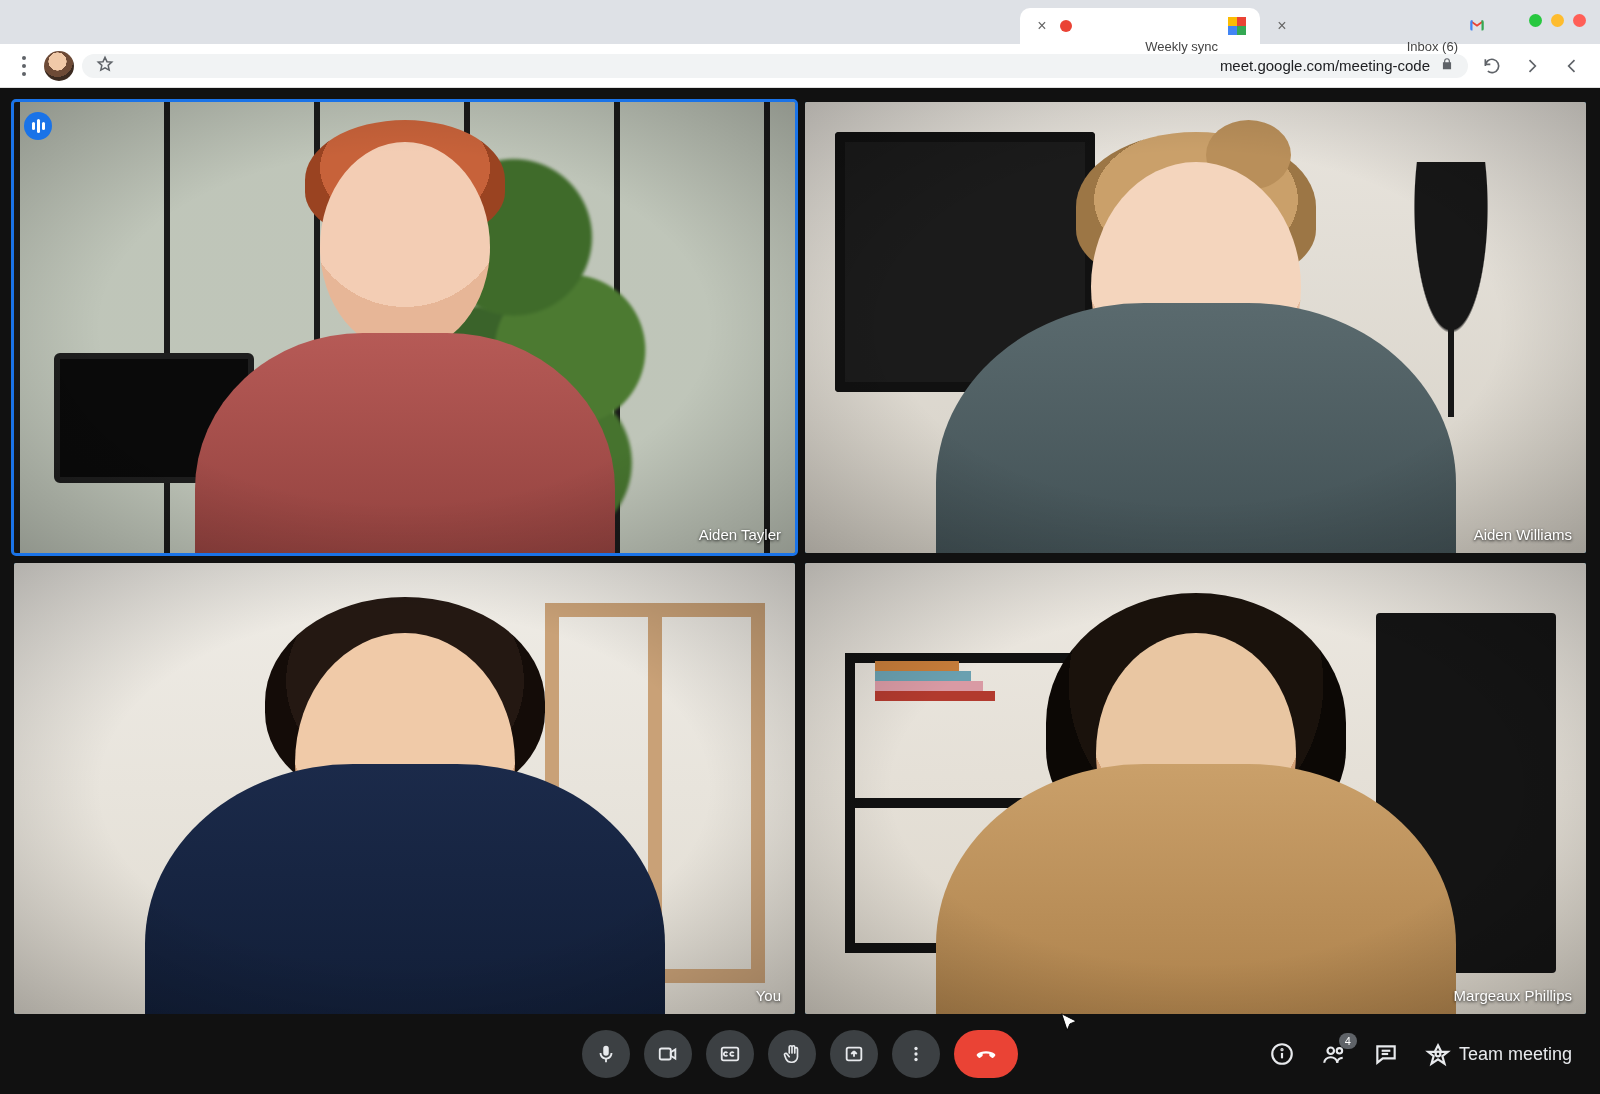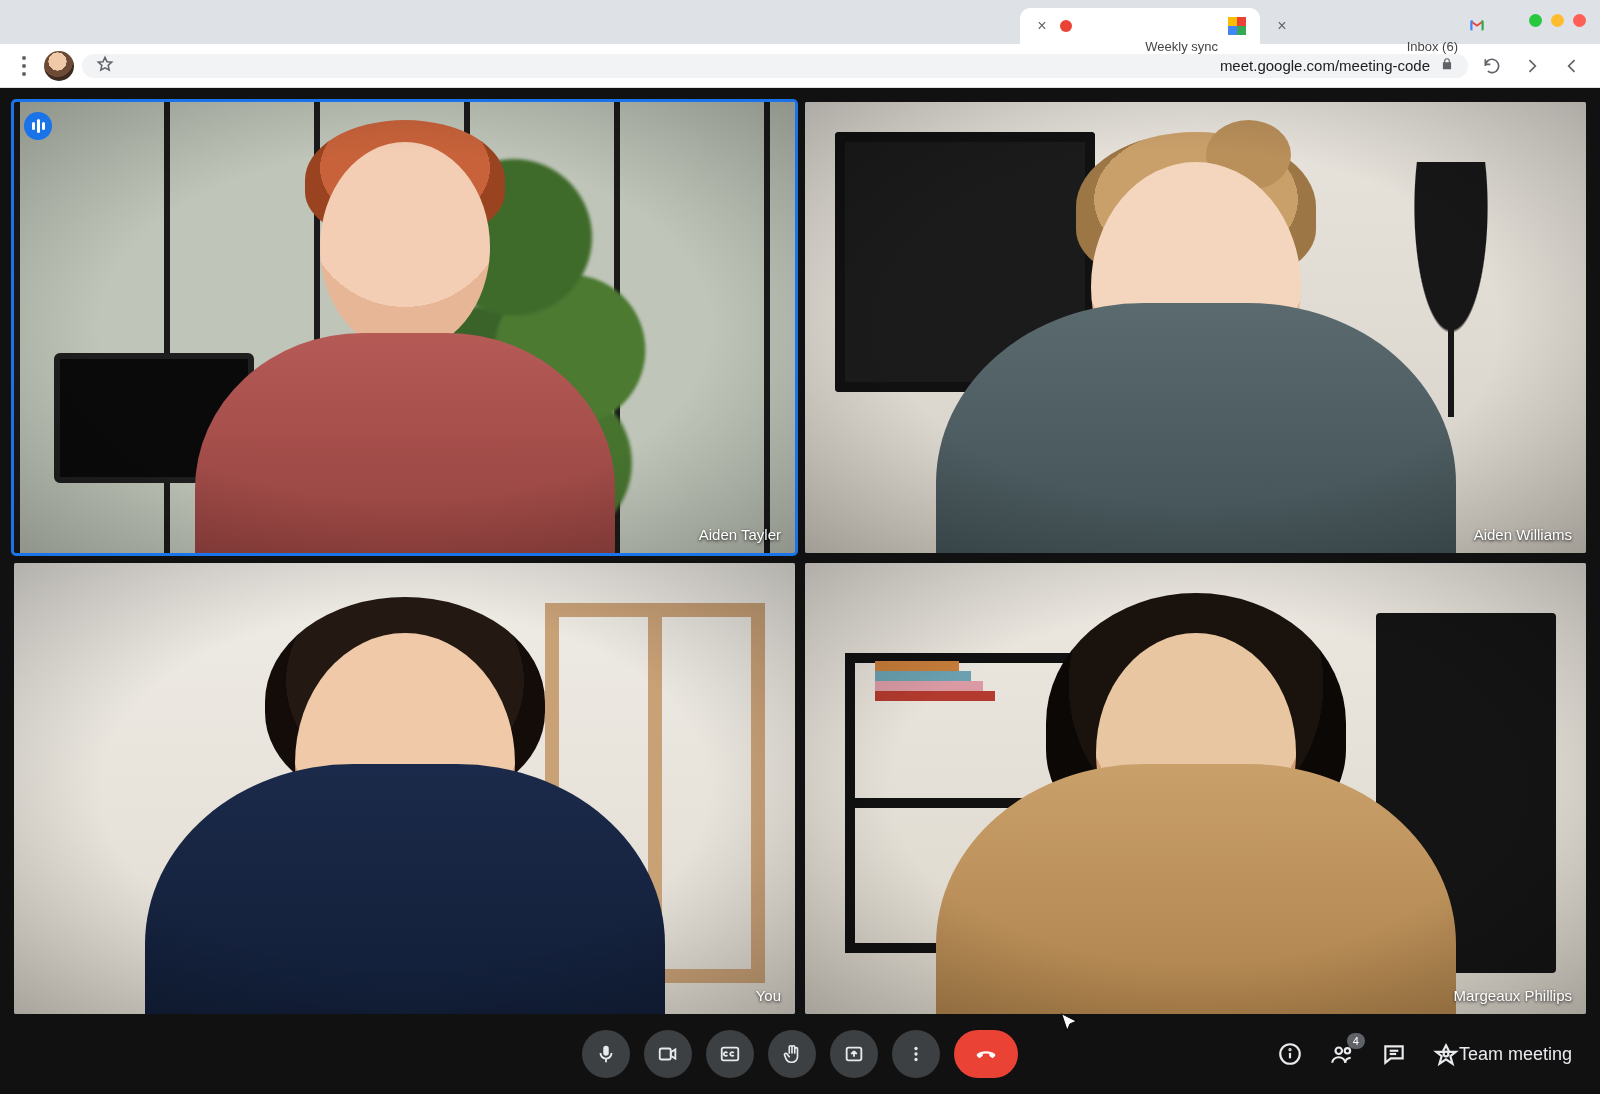--- a/index.html
+++ b/index.html
@@ -233,20 +233,21 @@
   .t4 .torso{bottom:-50px;left:calc(50% - 260px);width:520px;height:300px;background:linear-gradient(#caa06a,#a87c46);}
 
   
   .bottombar{
     height:80px;
     background:var(--meet-bg);
     display:flex;
     align-items:center;
     padding:16px 28px;
     position:relative;
+    gap:8px;
   }
   .meeting-name{color:#e8eaed;font-size:18px;font-weight:500;}
   .cursor{
     position:absolute;
     bottom:56px;
     inset-inline-end:520px;
     color:#fff;
     direction:ltr;
   }
   .cursor svg{width:22px;height:22px;fill:#fff;stroke:#000;stroke-width:1;}

